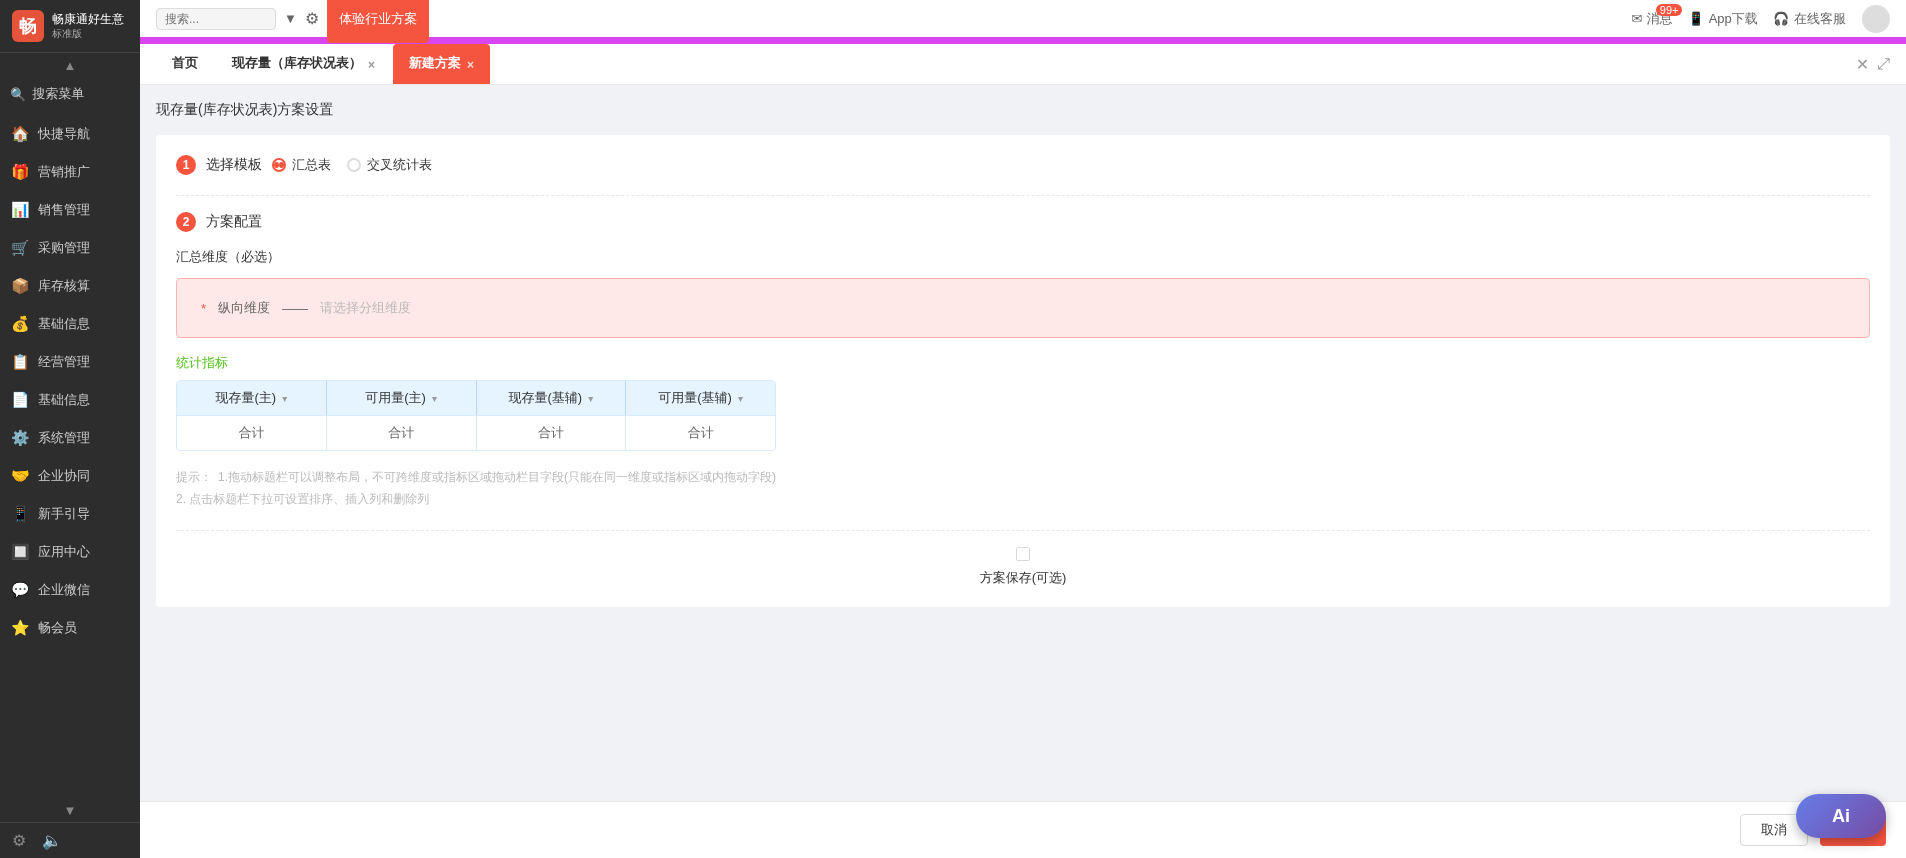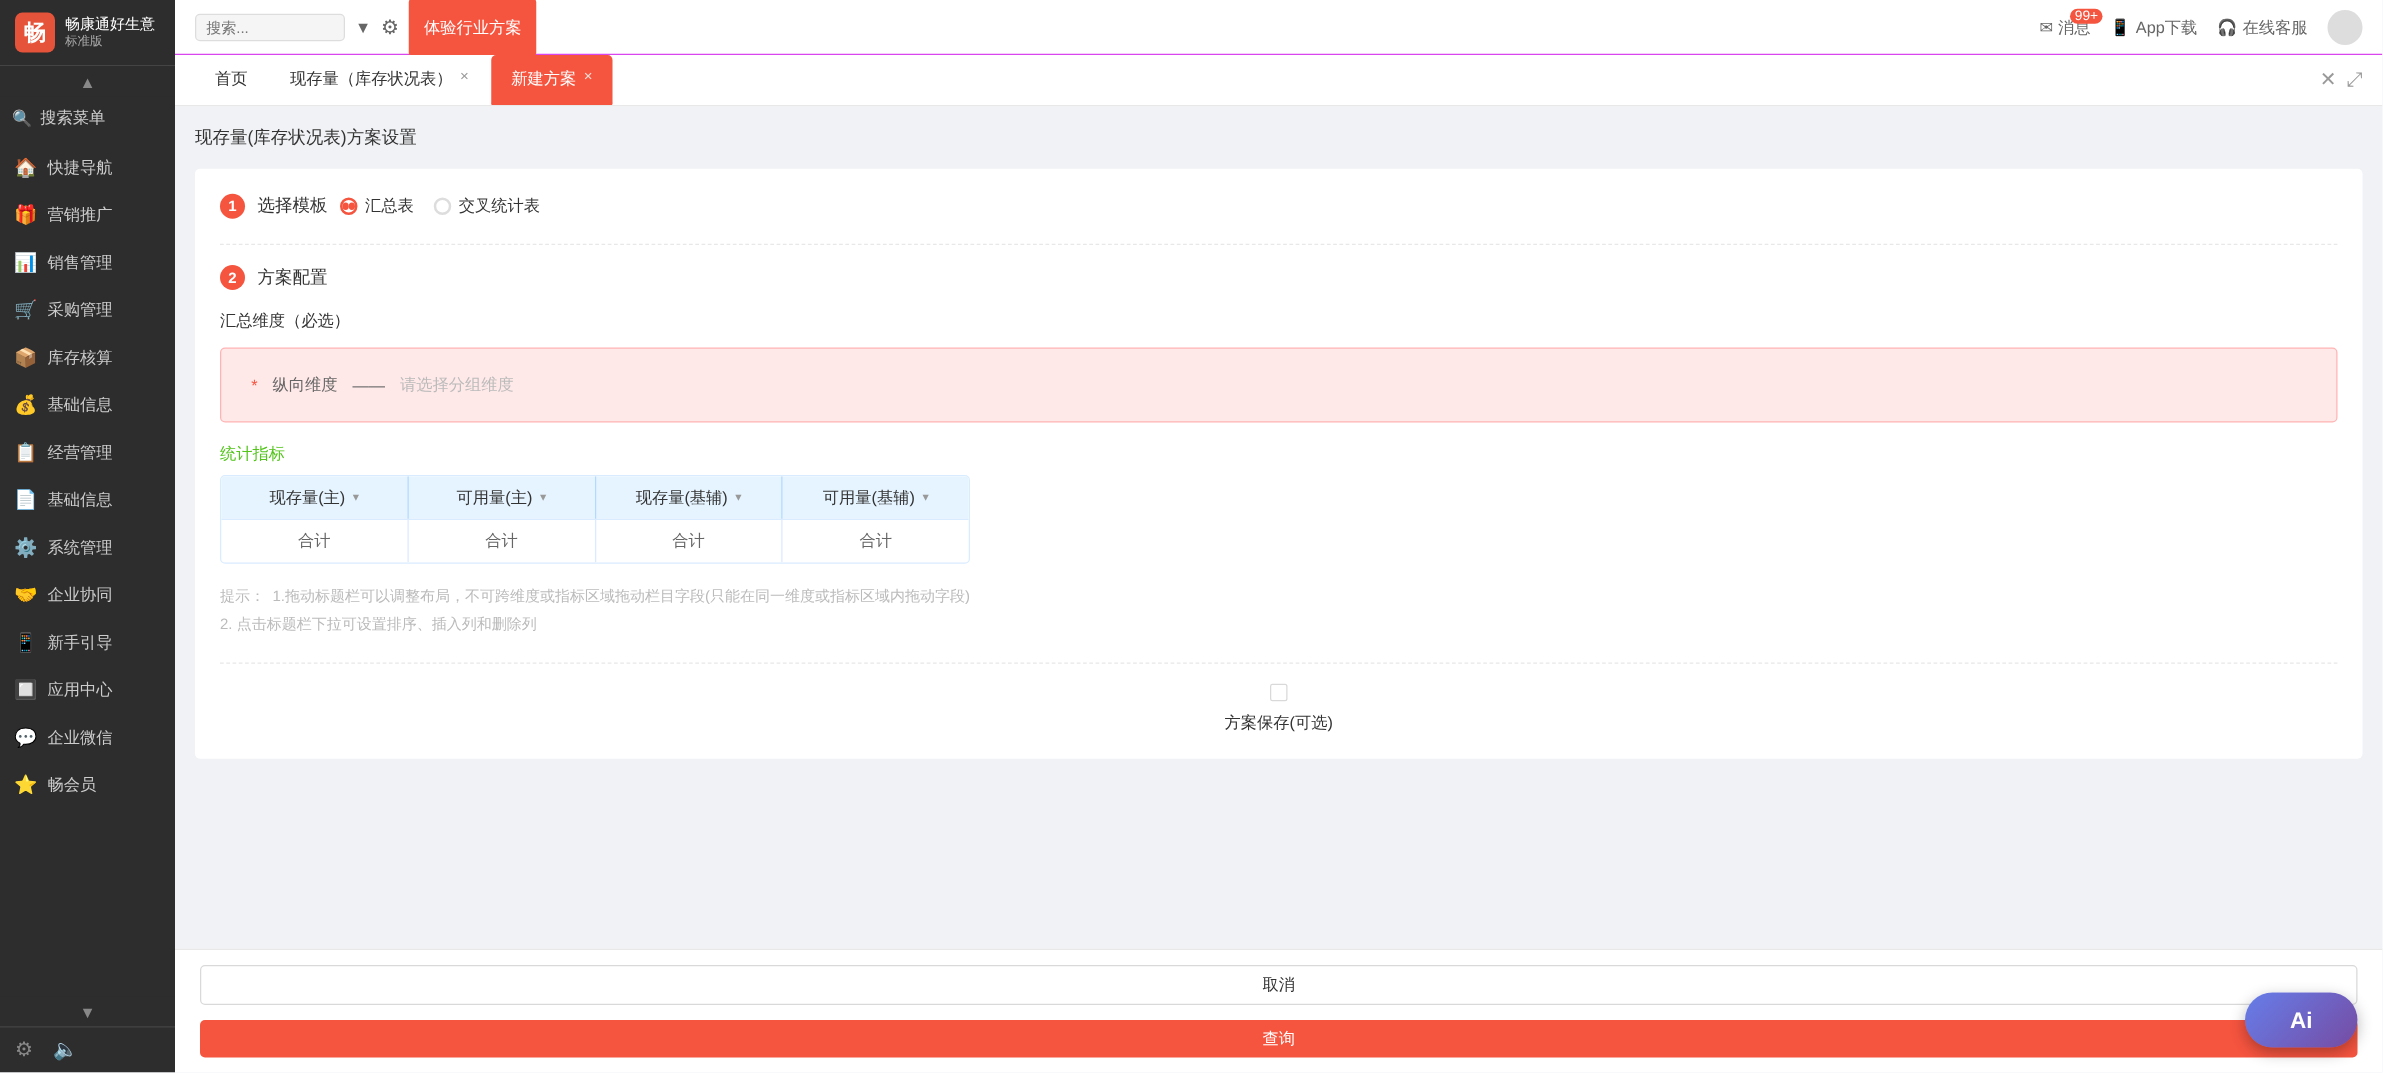--- a/index.html
+++ b/index.html
@@ -100,21 +100,21 @@
       display: flex;
       flex-direction: column;
       overflow: hidden;
     }
     .topbar {
       background: #fff;
       height: 44px;
       display: flex;
       align-items: center;
       padding: 0 16px;
-      border-bottom: 1px solid #d946ef;
+      border-bottom: 7px solid #d946ef;
       gap: 12px;
       flex-shrink: 0;
     }
     .topbar-left {
       display: flex;
       align-items: center;
       gap: 8px;
       flex: 1;
     }
     .breadcrumb-input {
@@ -181,28 +181,29 @@
       background: #fff;
       display: flex;
       align-items: center;
       border-bottom: 1px solid #e8e8e8;
       padding: 0 16px;
       flex-shrink: 0;
       gap: 2px;
     }
     .tab {
       display: flex;
-      align-items: flex-start;
+      align-items: flex-end;
       gap: 6px;
       padding: 10px 16px;
       cursor: pointer;
       font-size: 13px;
       color: #666;
       border-bottom: 2px solid transparent;
       white-space: nowrap;
+      font-weight: bold;
     }
     .tab.active {
       color: #f5543f;
       background: #f5543f;
       color: #fff;
       border-radius: 4px 4px 0 0;
       border-bottom: 2px solid #f5543f;
     }
     .tab .tab-close {
       font-size: 12px;
@@ -447,21 +448,20 @@
 
     
     .footer-bar {
       background: #fff;
       border-top: 1px solid #e8e8e8;
       padding: 12px 20px;
       display: flex;
       justify-content: flex-end;
       gap: 12px;
       flex-shrink: 0;
-      flex-direction: column;
     }
     .btn-cancel {
       background: #fff;
       border: 1px solid #d9d9d9;
       border-radius: 4px;
       padding: 6px 20px;
       cursor: pointer;
       font-size: 13px;
       color: #333;
     }

